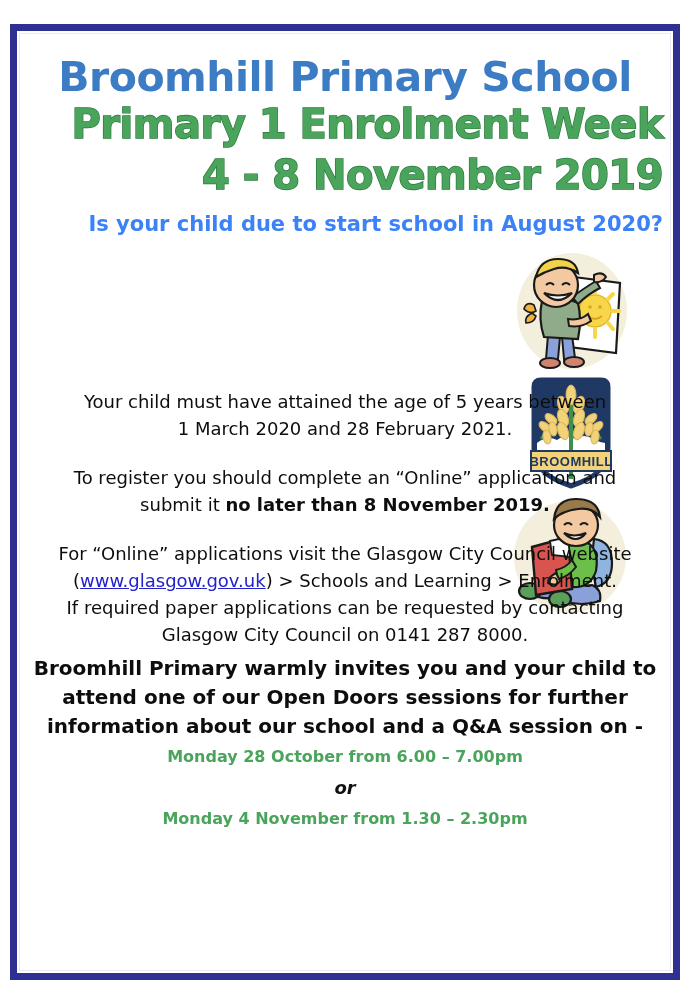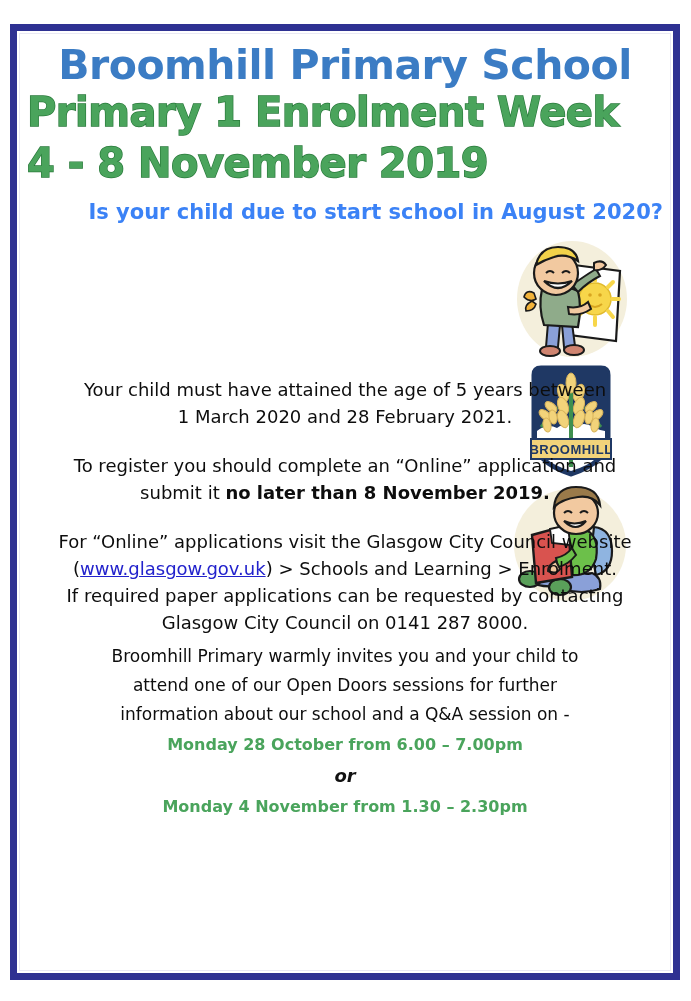--- a/index.html
+++ b/index.html
@@ -51,37 +51,37 @@
     pointer-events: none;
   }
 
   .content {
     position: absolute;
     left: 19px;
     top: 33px;
     width: 652px;
     height: 692px;
     box-sizing: border-box;
-    padding: 0 8px;
+    padding: 12px 8px;
   }
 
   
   .title-school {
     text-align: center;
     color: #3b7cc4;
     font-family: "DejaVu Sans", sans-serif;
     font-weight: bold;
     font-size: 41px;
     line-height: 48px;
     letter-spacing: -0.5px;
     margin-top: 8px;
     white-space: nowrap;
   }
   .title-green {
-    text-align: left;
+    text-align: right;
     color: #4aa45c;
     font-family: "DejaVu Sans", sans-serif;
     font-weight: bold;
     font-size: 40px;
     line-height: 47px;
     letter-spacing: -0.5px;
     -webkit-text-stroke: 1.4px #2a7a3c;
     paint-order: stroke fill;
     white-space: nowrap;
   }
@@ -133,23 +133,23 @@
   .body-block b { font-weight: bold; }
   .weblink {
     color: #2222cc;
     text-decoration: underline;
   }
 
   .invite-block {
     margin-top: 6px;
     text-align: center;
     color: #0d0d0d;
-    font-size: 17px;
+    font-size: 20px;
     line-height: 29px;
-    font-weight: normal;
+    font-weight: bold;
   }
   .session {
     text-align: center;
     color: #4aa45c;
     font-weight: bold;
     font-size: 16px;
     line-height: 31px;
   }
   .session-or {
     text-align: center;

